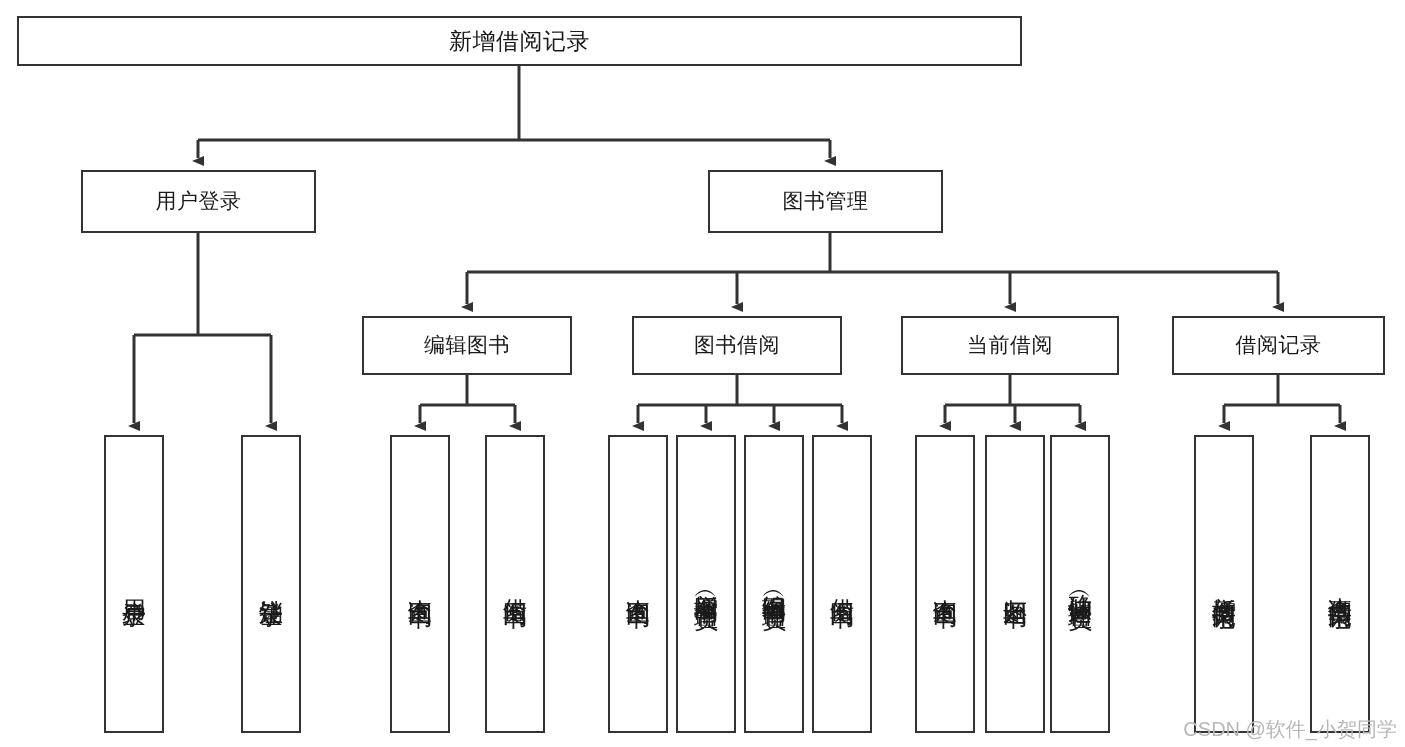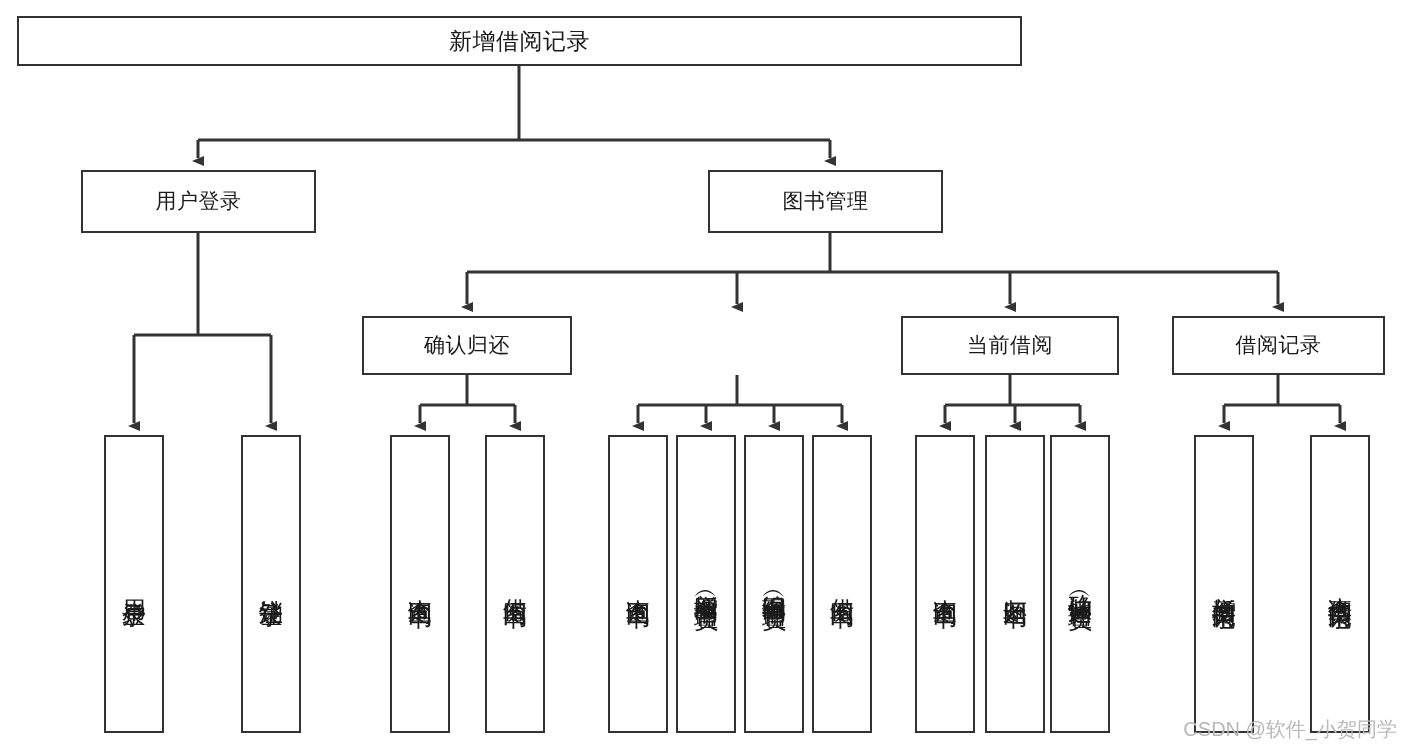--- a/index.html
+++ b/index.html
@@ -129,21 +129,24 @@
   </div>
 
   <div class="node horiz" style="left:81px; top:170px; width:235px; height:63px;">
     <span class="lbl">用户登录</span>
   </div>
   <div class="node horiz" style="left:708px; top:170px; width:235px; height:63px;">
     <span class="lbl">图书管理</span>
   </div>
 
   <div class="node horiz" style="left:362px; top:316px; width:210px; height:59px;">
-    <span class="lbl">确认归还</span>
+    <span class="lbl">编辑图书</span>
+  </div>
+  <div class="node horiz" style="left:632px; top:316px; width:210px; height:59px;">
+    <span class="lbl">图书借阅</span>
   </div>
   <div class="node horiz" style="left:901px; top:316px; width:218px; height:59px;">
     <span class="lbl">当前借阅</span>
   </div>
   <div class="node horiz" style="left:1172px; top:316px; width:213px; height:59px;">
     <span class="lbl">借阅记录</span>
   </div>
 
   <div class="node vert" style="left:104px; top:435px; width:60px; height:298px;">
     <span class="lbl">用户登录</span>

